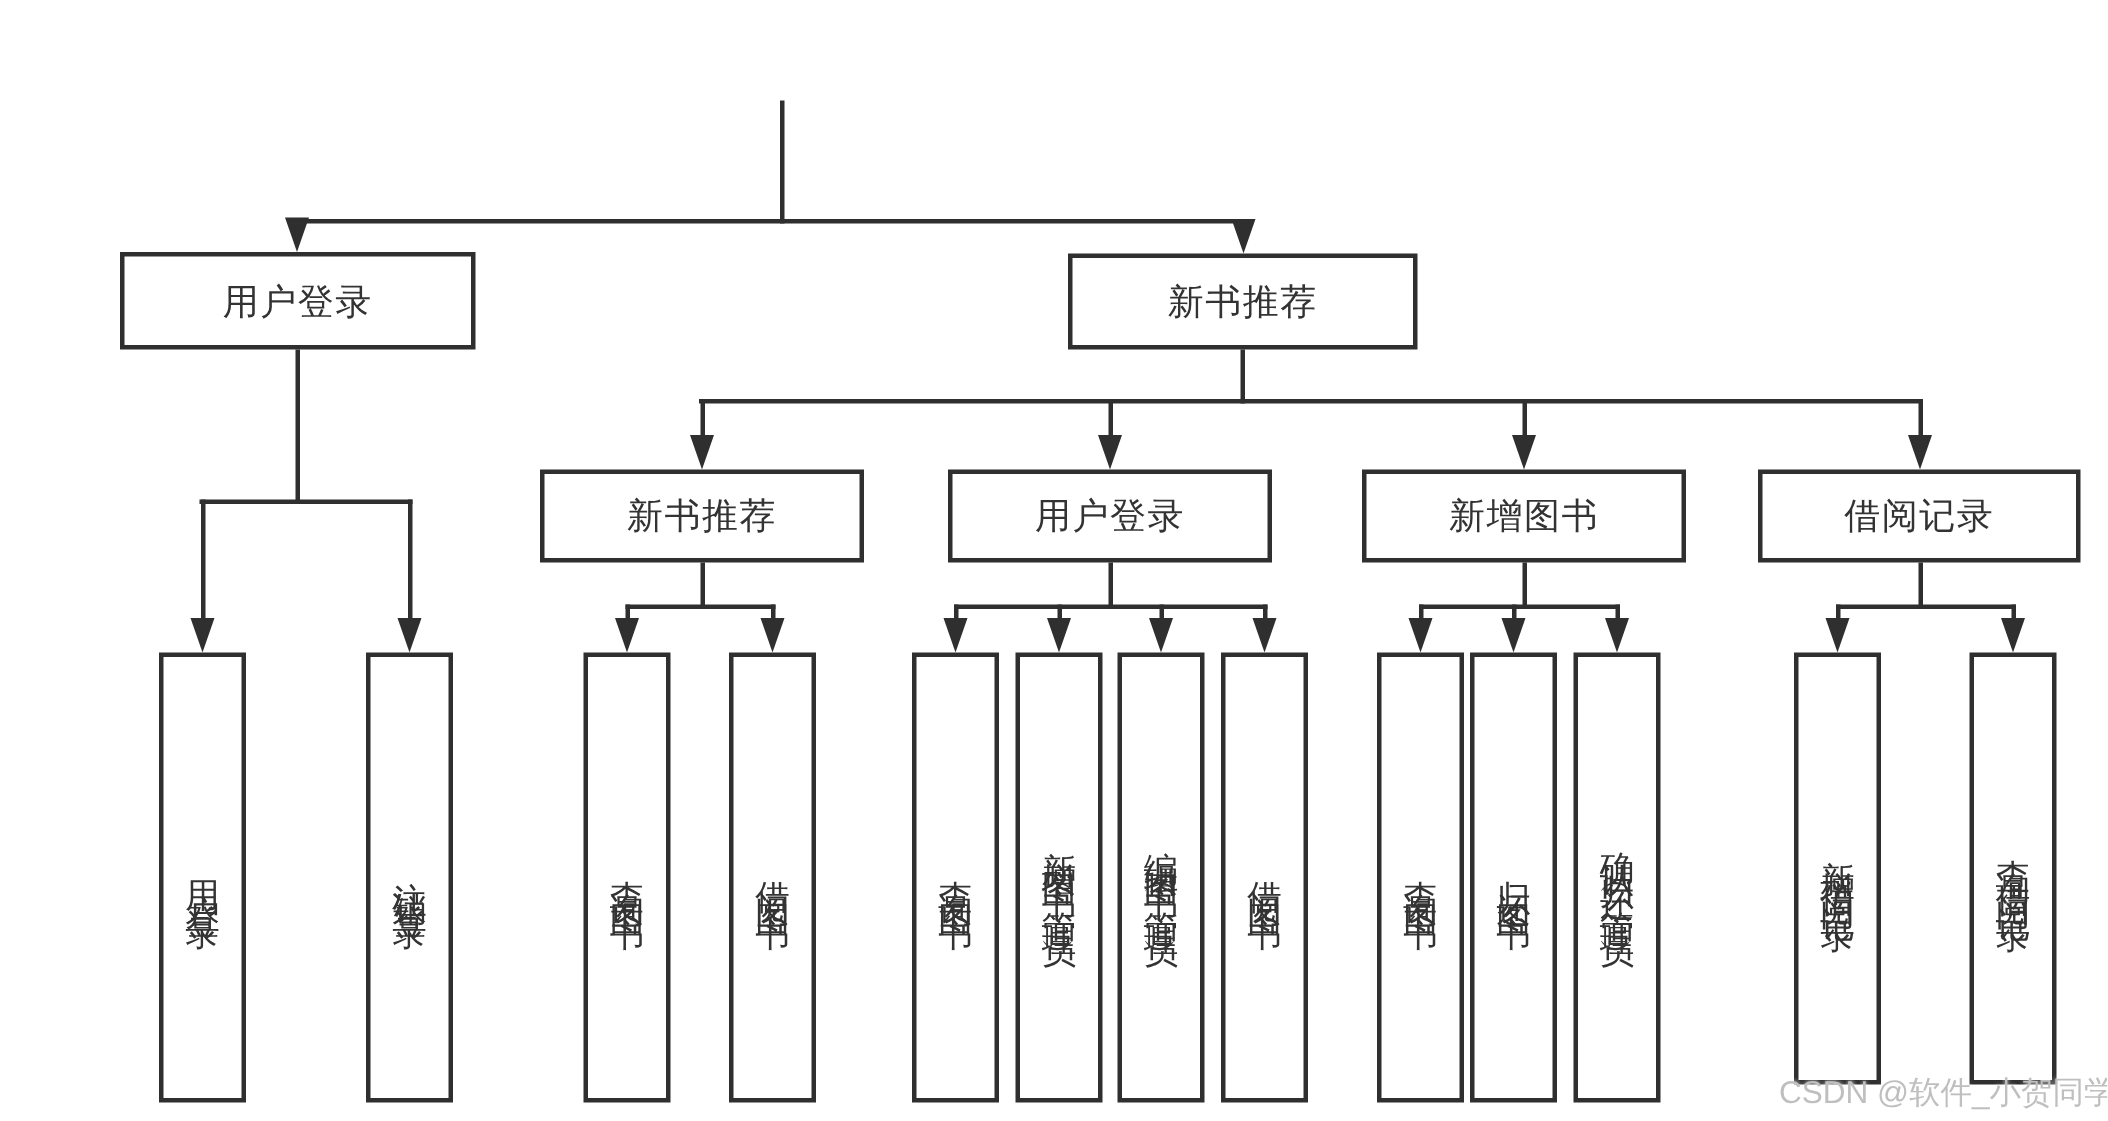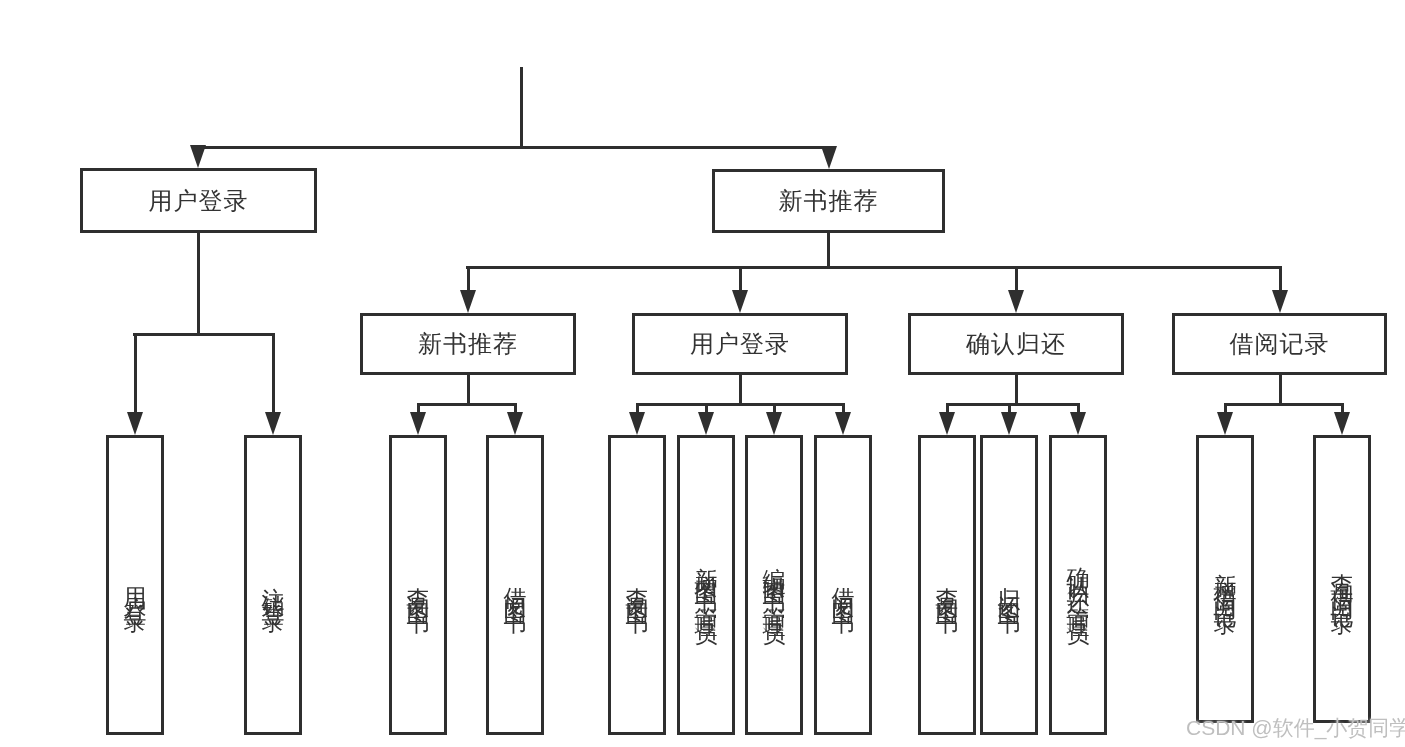--- a/index.html
+++ b/index.html
@@ -63,21 +63,21 @@
   <div class="ah" style="left:1008px;top:290px;"></div>
   <div class="ah" style="left:1272px;top:290px;"></div>
 
   <div class="box" style="left:360px;top:313px;width:216px;height:62px;">
     <span>新书推荐</span>
   </div>
   <div class="box" style="left:632px;top:313px;width:216px;height:62px;">
     <span>用户登录</span>
   </div>
   <div class="box" style="left:908px;top:313px;width:216px;height:62px;">
-    <span>确认归还</span>
+    <span>新增图书</span>
   </div>
   <div class="box" style="left:1172px;top:313px;width:215px;height:62px;">
     <span>借阅记录</span>
   </div>
 
   <div class="vl" style="left:467px;top:375px;height:31px;"></div>
   <div class="hl" style="left:417px;top:403px;width:100px;"></div>
   <div class="vl" style="left:417px;top:403px;height:10px;"></div>
   <div class="vl" style="left:514px;top:403px;height:10px;"></div>
   <div class="ah" style="left:410px;top:412px;"></div>

